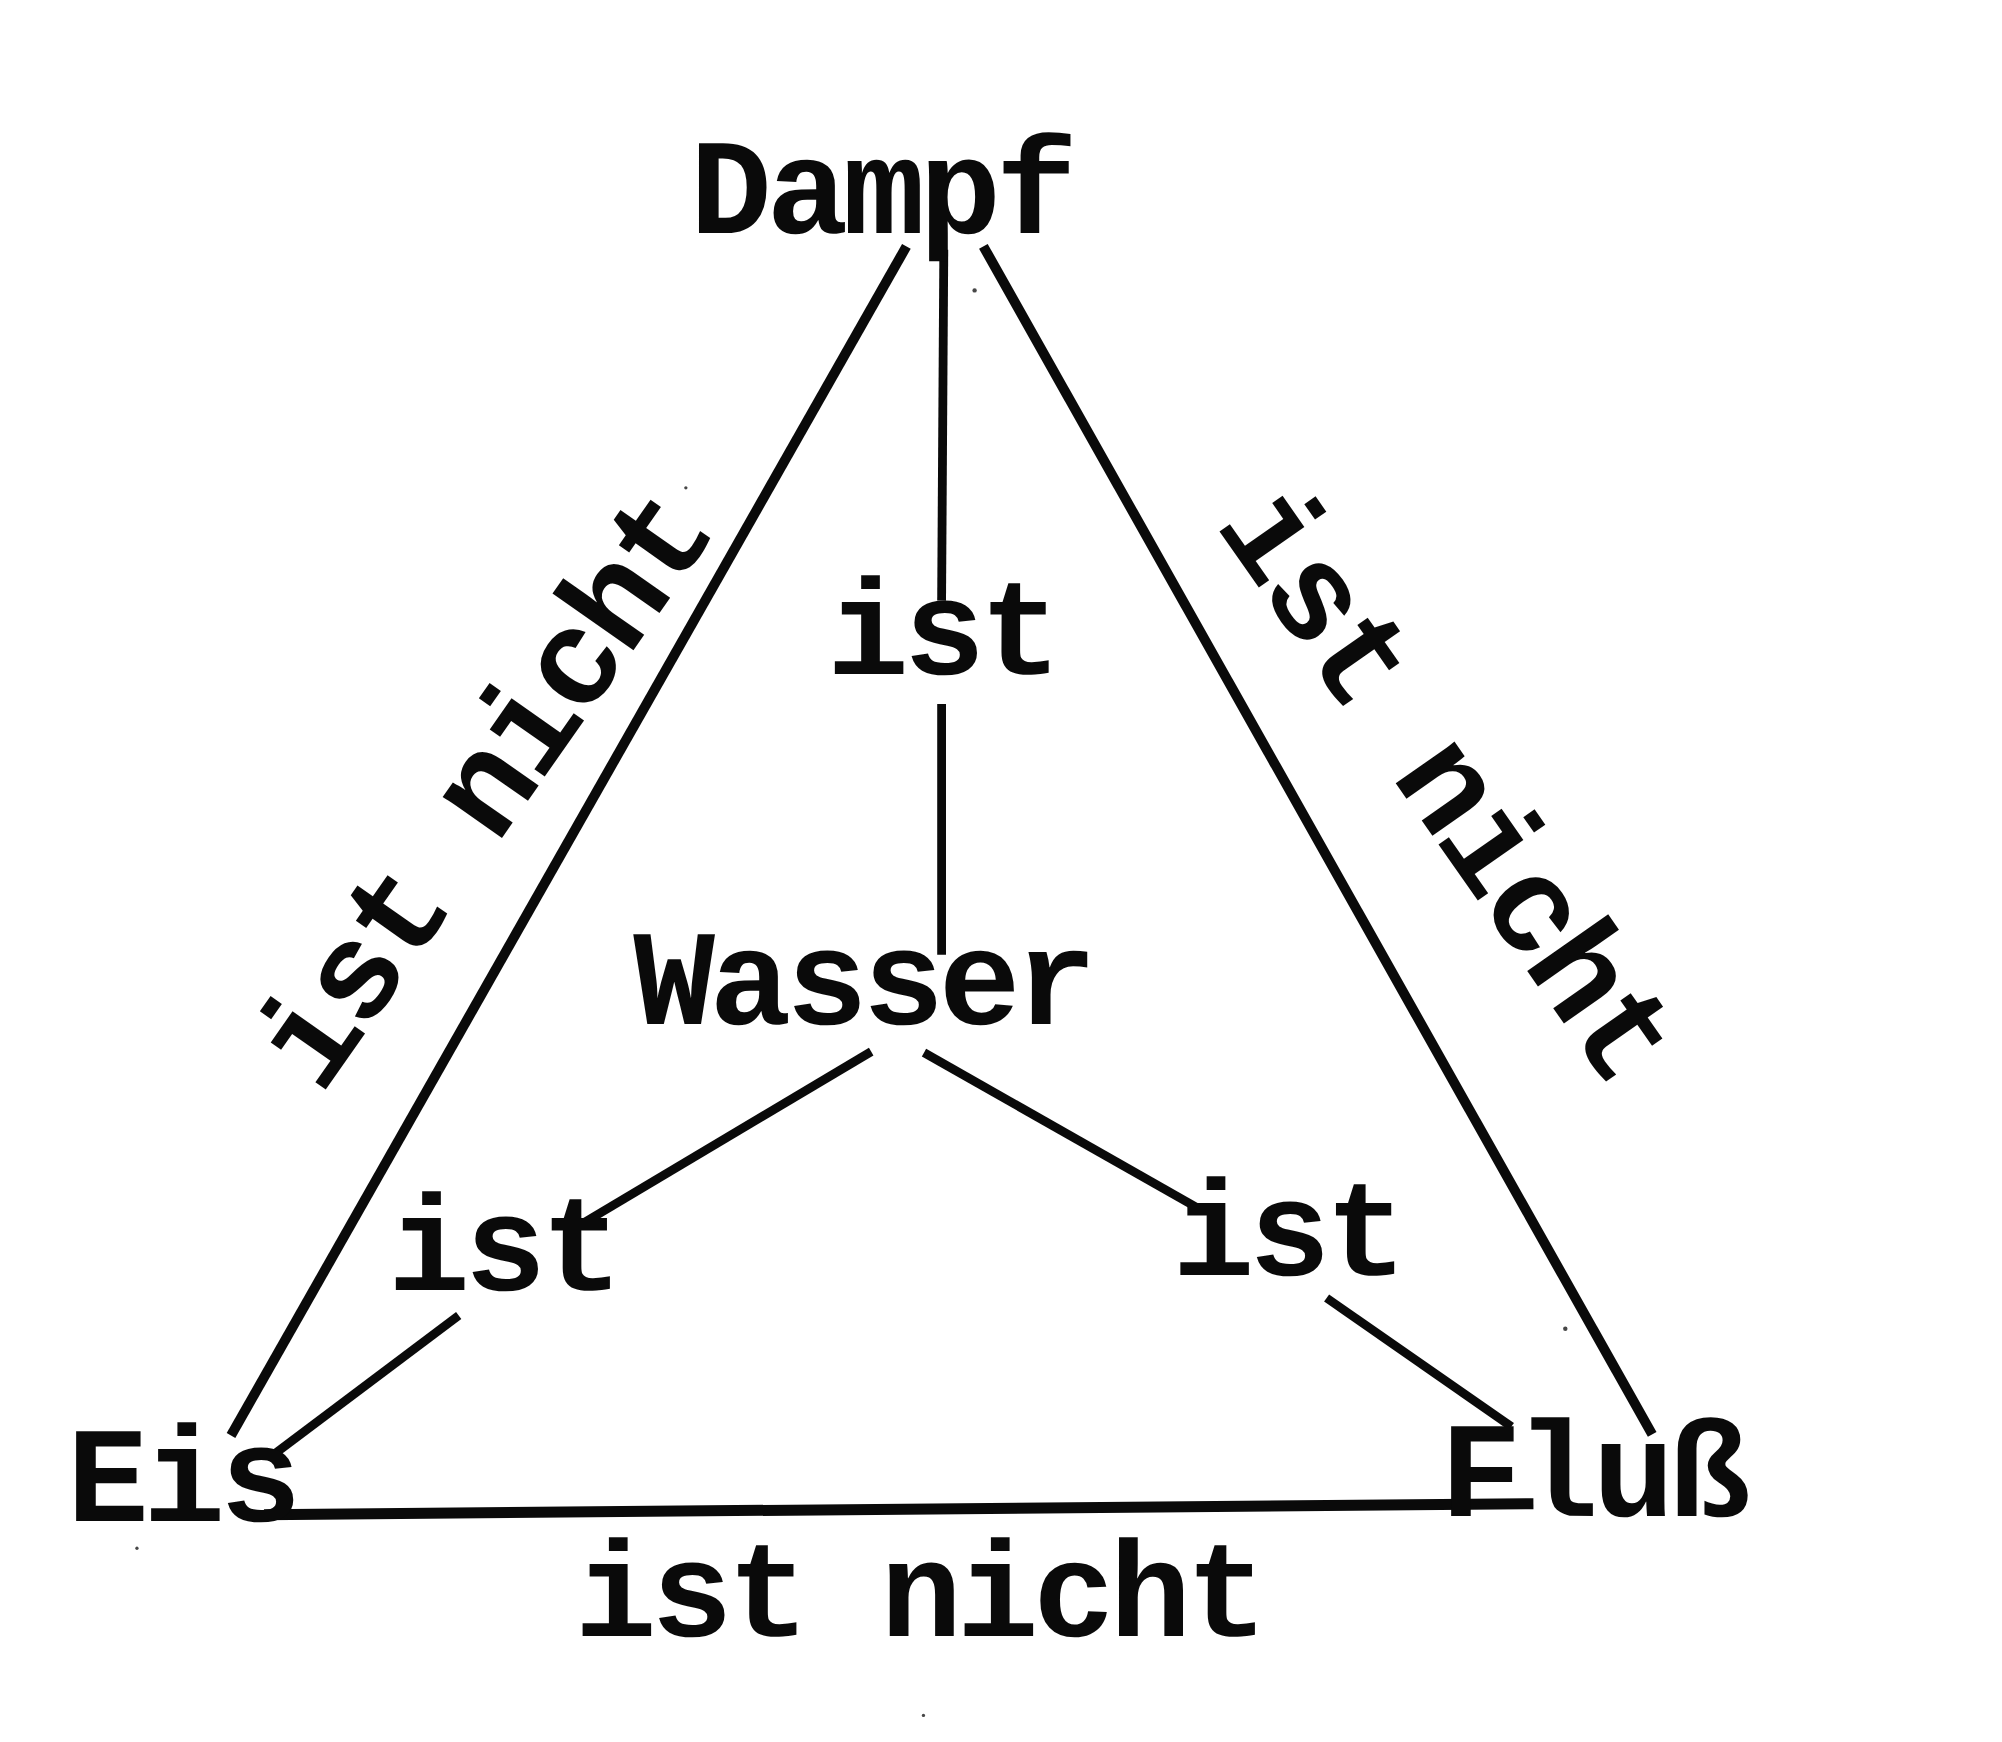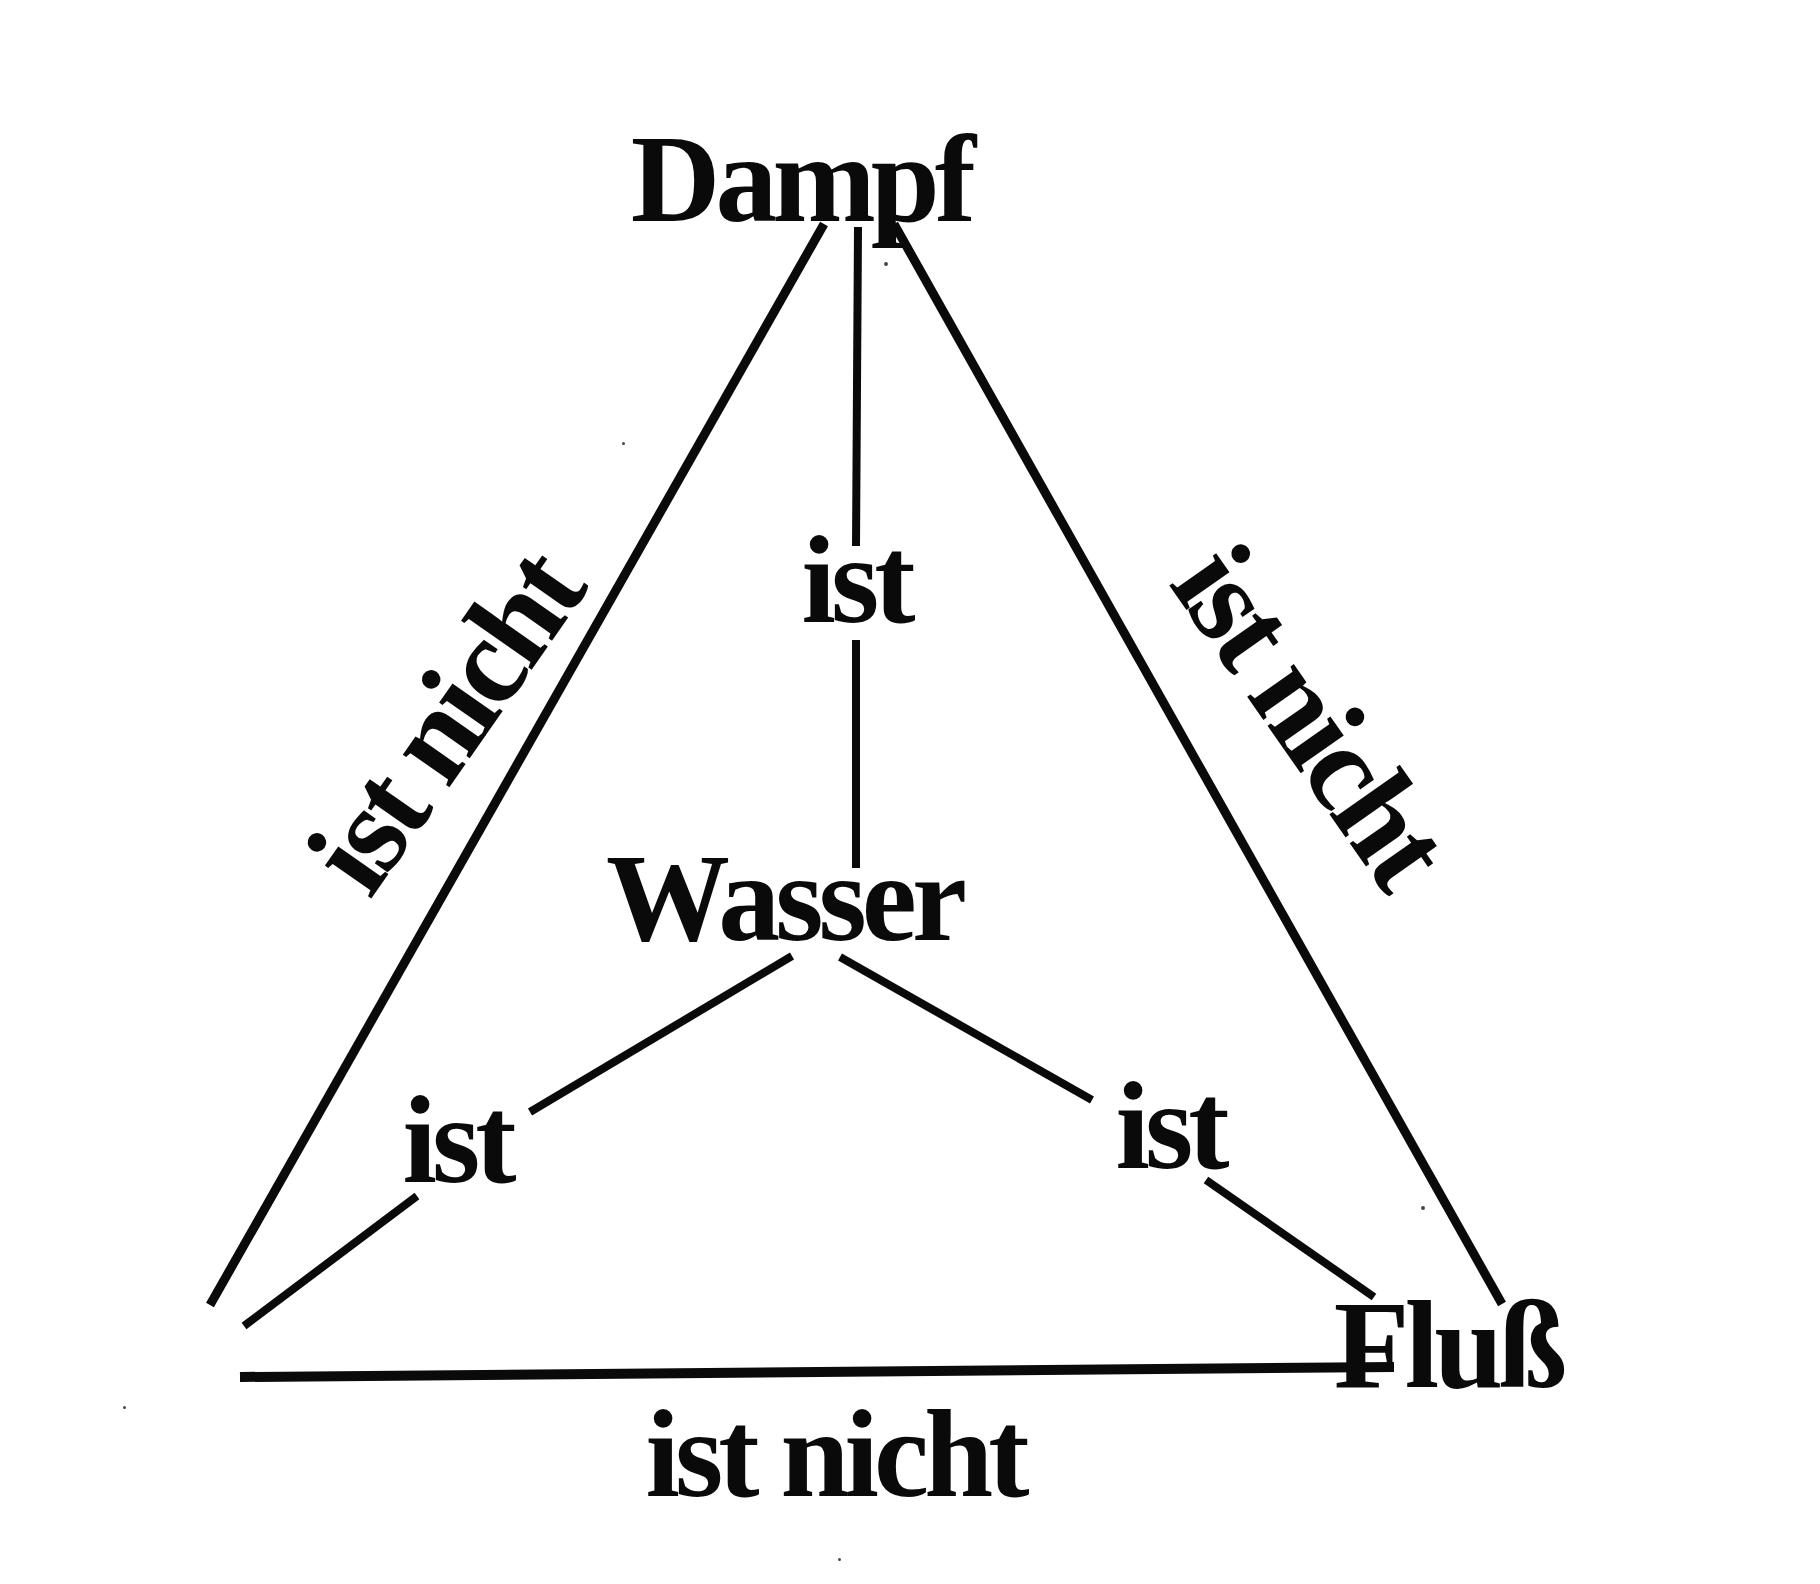--- a/index.html
+++ b/index.html
@@ -2,21 +2,21 @@
 <html style="--ink: #0a0a0a; --paper: #ffffff;"><head>
 <meta charset="utf-8">
 <style>
   :root { --ink:#0a0a0a; --paper:#ffffff; }
   html,body { margin:0; padding:0; background:var(--paper); }
   .page {
     position:relative;
     width:1820px; height:1584px;
     background:var(--paper);
     overflow:hidden;
-    font-family:Liberation Serif, serif;
+    font-family:Liberation Mono, monospace;
   }
   .lines {
     position:absolute; left:0; top:0;
     width:1820px; height:1584px;
     color:var(--ink);
   }
   .label {
     position:absolute;
     transform:translate(-50%,-50%);
     color:var(--ink);
@@ -52,20 +52,21 @@
 
     <line x1="792" y1="956" x2="530" y2="1112" stroke="currentColor" stroke-width="8"></line>
     <line x1="417" y1="1196" x2="244" y2="1326" stroke="currentColor" stroke-width="8"></line>
 
     <line x1="840" y1="957" x2="1092" y2="1100" stroke="currentColor" stroke-width="8"></line>
     <line x1="1206" y1="1180" x2="1374" y2="1297" stroke="currentColor" stroke-width="8"></line>
   </svg>
 
   <div class="label" style="left:801px;  top:180px;">Dampf</div>
   <div class="label" style="left:784px;  top:899px;">Wasser</div>
+  <div class="label" style="left:165px;  top:1351px;">Eis</div>
   <div class="label" style="left:1448px; top:1346px;">Fluß</div>
 
   <div class="label" style="left:856px;  top:581px;">ist</div>
   <div class="label" style="left:457px;  top:1141px;">ist</div>
   <div class="label" style="left:1170px; top:1127px;">ist</div>
 
   <div class="label rot-left" style="left:445px;  top:722px;">ist nicht</div>
   <div class="label rot-right" style="left:1310px; top:715px;">ist nicht</div>
   <div class="label" style="left:835px;  top:1455px;">ist nicht</div>
 

